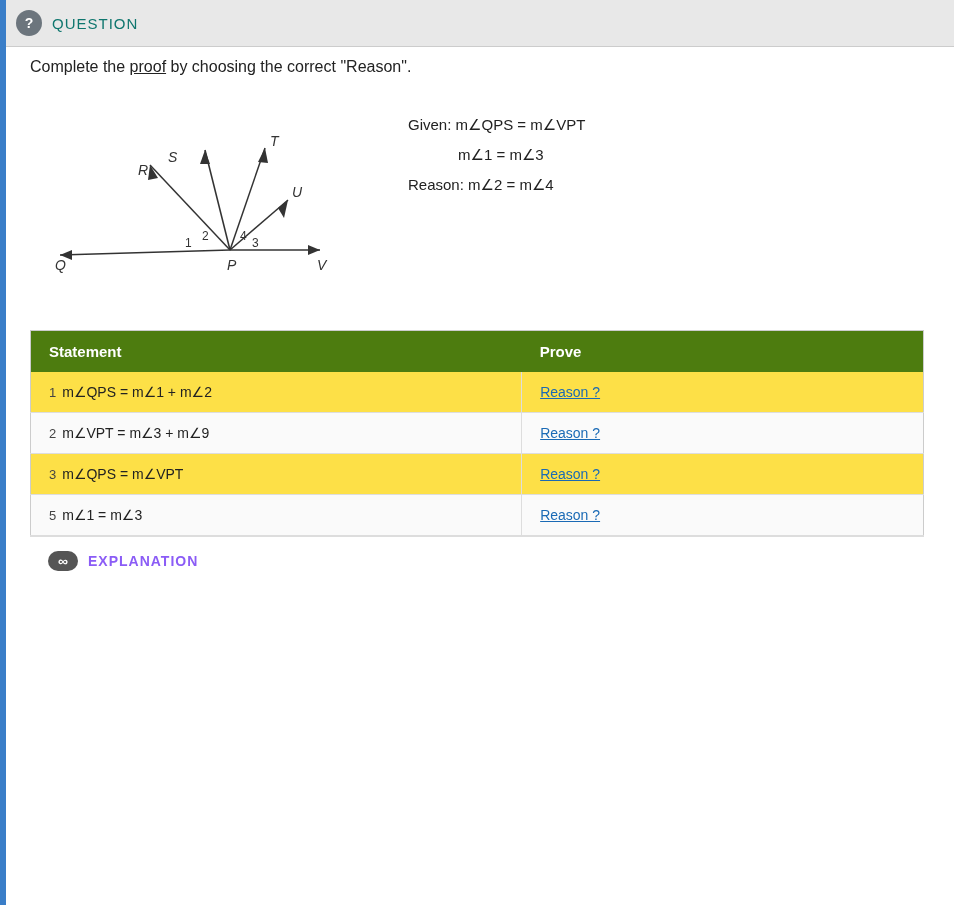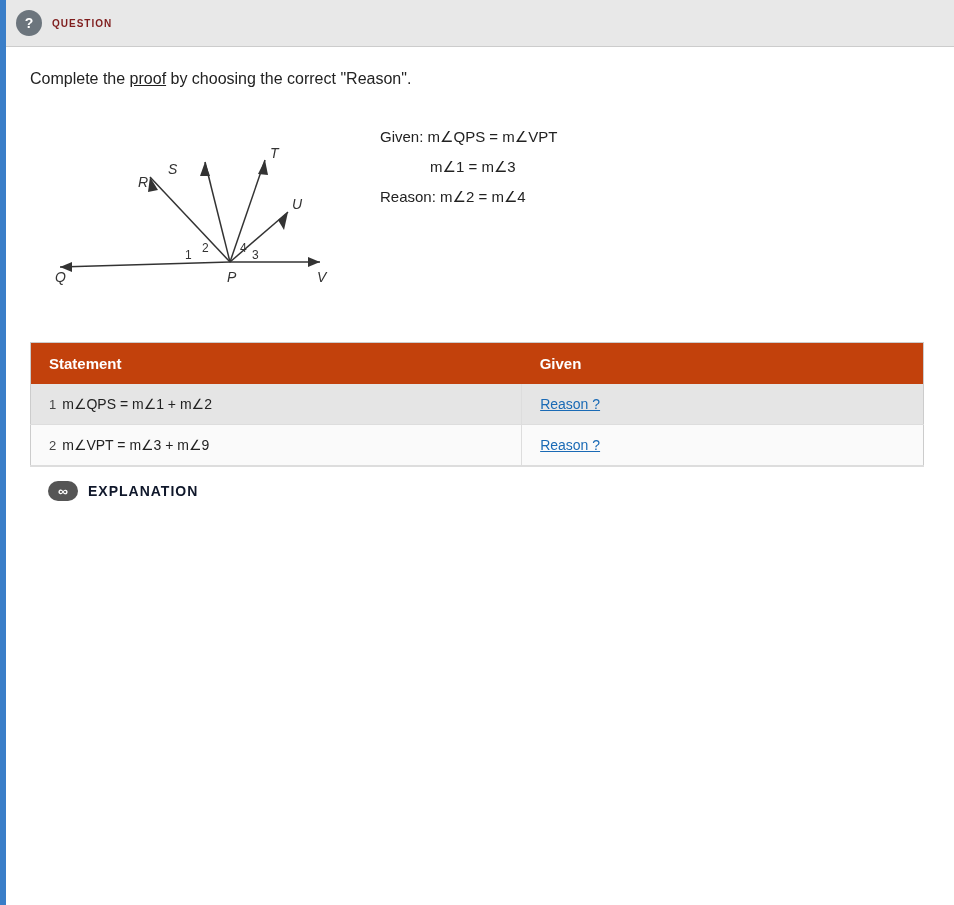--- a/index.html
+++ b/index.html
@@ -29,27 +29,27 @@
       border-radius: 50%;
       width: 26px;
       height: 26px;
       display: flex;
       align-items: center;
       justify-content: center;
       font-weight: bold;
       font-size: 14px;
     }
     .header-title {
-      font-weight: bold;
-      font-size: 10px;
-      color: #7f1d1d;
+      font-weight: normal;
+      font-size: 15px;
+      color: #0f766e;
       letter-spacing: 1px;
     }
     .content-area {
-      padding: 23px 30px;
+      padding: 11px 30px;
     }
     .instruction-text {
       font-size: 16px;
       color: #222;
       margin-bottom: 24px;
     }
     .instruction-text u {
       text-decoration: underline;
     }
     .diagram-given-row {
@@ -66,40 +66,41 @@
     }
     .diagram-svg {
       width: 310px;
       height: 200px;
     }
     .given-prove {
       padding-top: 10px;
       font-size: 15px;
       line-height: 2;
       color: #222;
+      margin-left: 28px;
     }
     
     .proof-table {
       width: 100%;
       border-collapse: collapse;
       border: 1px solid #ccc;
     }
     .proof-table thead tr {
-      background: #c2410c;
+      background: #4d7c0f;
       color: white;
     }
     .proof-table thead th {
       padding: 12px 18px;
       text-align: left;
       font-size: 15px;
       font-weight: bold;
     }
     .proof-table tbody tr {
       border-bottom: 1px solid #ddd;
-      background: #e5e5e5;
+      background: #fde047;
     }
     .proof-table tbody tr:nth-child(even) {
       background: #fafafa;
     }
     .proof-table tbody td {
       padding: 12px 18px;
       font-size: 14px;
       color: #222;
       vertical-align: middle;
     }
@@ -133,21 +134,21 @@
       background: #555;
       color: white;
       border-radius: 12px;
       padding: 2px 10px;
       font-size: 14px;
       font-weight: bold;
     }
     .explanation-label {
       font-weight: bold;
       font-size: 14px;
-      color: #0f172a;
+      color: #8b5cf6;
       letter-spacing: 1px;
     }
     .left-accent {
       width: 6px;
       background: #3a7ec8;
       position: absolute;
       left: 0;
       top: 0;
       bottom: 0;
     }
@@ -228,32 +229,40 @@
           <span>Reason:</span>
           <span> m∠2 = m∠4</span>
         </div>
       </div>
     </div>
 
     <table class="proof-table">
       <thead>
         <tr>
           <th>Statement</th>
-          <th>Given</th>
+          <th>Prove</th>
         </tr>
       </thead>
       <tbody id="proof-tbody">
       <tr>
             <td class="statement-cell"><span class="row-num">1</span><span>m∠QPS = m∠1 + m∠2</span></td>
             <td class="reason-cell"><span class="reason-link">Reason ?</span></td>
           </tr>
           <tr>
             <td class="statement-cell"><span class="row-num">2</span><span>m∠VPT = m∠3 + m∠9</span></td>
             <td class="reason-cell"><span class="reason-link">Reason ?</span></td>
           </tr>
+          <tr>
+            <td class="statement-cell"><span class="row-num">3</span><span>m∠QPS = m∠VPT</span></td>
+            <td class="reason-cell"><span class="reason-link">Reason ?</span></td>
+          </tr>
+          <tr>
+            <td class="statement-cell"><span class="row-num">5</span><span>m∠1 = m∠3</span></td>
+            <td class="reason-cell"><span class="reason-link">Reason ?</span></td>
+          </tr>
         </tbody>
     </table>
 
     <div class="explanation-bar">
       <span class="infinity-badge">∞</span>
       <span class="explanation-label">EXPLANATION</span>
     </div>
 
   </div>
 </div>

